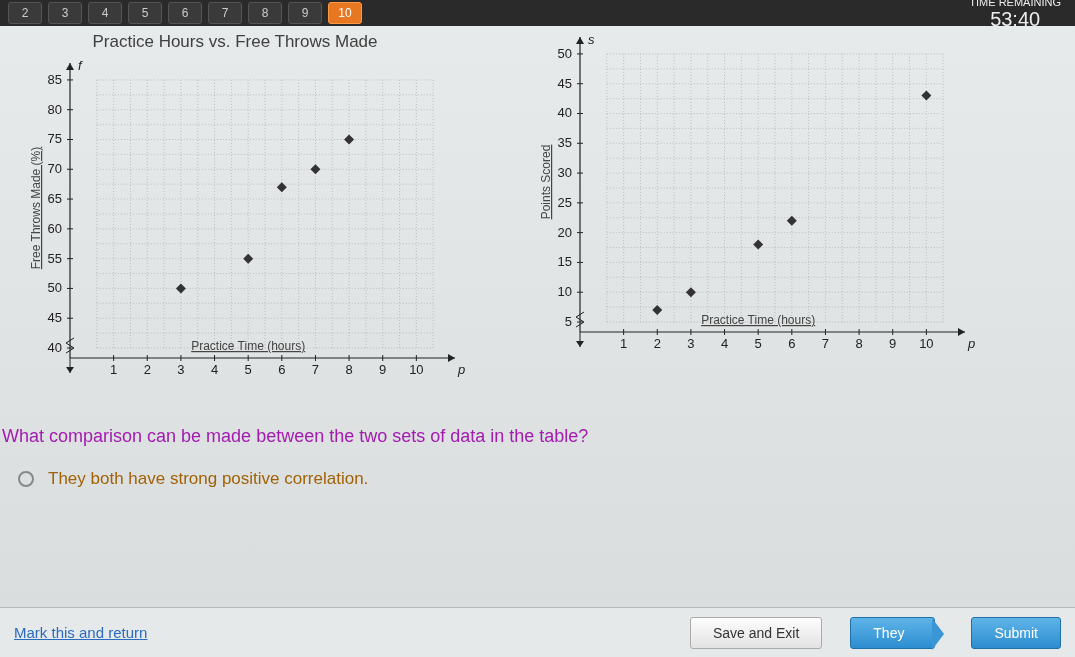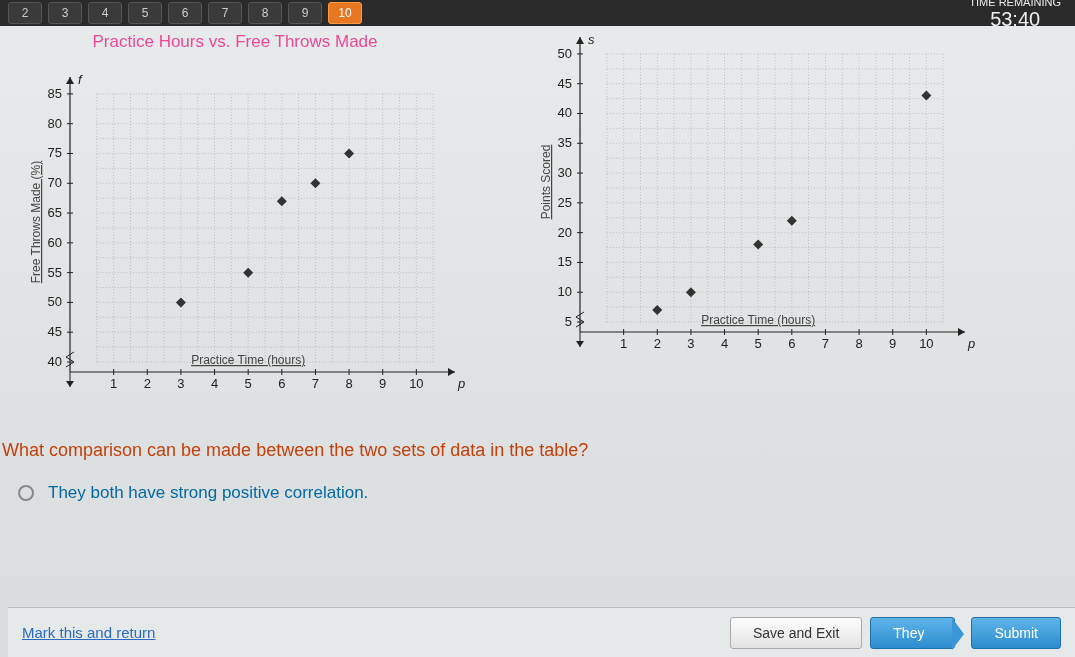--- a/index.html
+++ b/index.html
@@ -38,63 +38,63 @@
   .time-block { color: #eee; text-align: center; font-size: 11px; margin-right: 6px; }
   .time-block .tval { font-size: 20px; font-weight: normal; }
   .content {
     padding: 6px 0 0 0;
     display: flex;
     gap: 40px;
   }
   .chart-wrap { position: relative; }
   .chart-title {
     font-size: 17px;
-    color: #ec4899;
+    color: #404040;
     text-align: center;
-    margin-bottom: 20px;
+    margin-bottom: 6px;
   }
   svg.chart { display: block; }
   .question {
     font-size: 18px;
-    color: #c2410c;
+    color: #a21caf;
     margin: 28px 0 0 2px;
   }
   .options { margin: 22px 0 0 18px; }
   .opt-row {
     display: flex; align-items: center;
     margin-bottom: 10px;
     font-size: 17px;
-    color: #0369a1;
+    color: #a16207;
     cursor: pointer;
   }
   .radio {
     width: 16px; height: 16px;
     border: 2px solid #888;
     border-radius: 50%;
     margin-right: 14px;
     flex-shrink: 0;
   }
   .footer {
     position: absolute;
-    bottom: 0; left: 8px; right: 0;
+    bottom: 0; left: 0; right: 0;
     height: 50px;
     background: #e6e9e9;
     border-top: 1px solid #b5b9b9;
     display: flex;
     align-items: center;
     padding: 0 14px;
     justify-content: space-between;
   }
   .mark-link {
     color: #2a6bbf;
     text-decoration: underline;
     font-size: 15px;
     cursor: pointer;
   }
-  .footer-btns { display: flex; gap: 8px; align-items: center; }
+  .footer-btns { display: flex; gap: 28px; align-items: center; }
   .btn {
     height: 32px;
     padding: 0 22px;
     border: 1px solid #aaa;
     background: linear-gradient(#fdfdfd, #e3e3e3);
     color: #333;
     font-size: 14px;
     border-radius: 3px;
     cursor: pointer;
     display: flex; align-items: center; justify-content: center;

